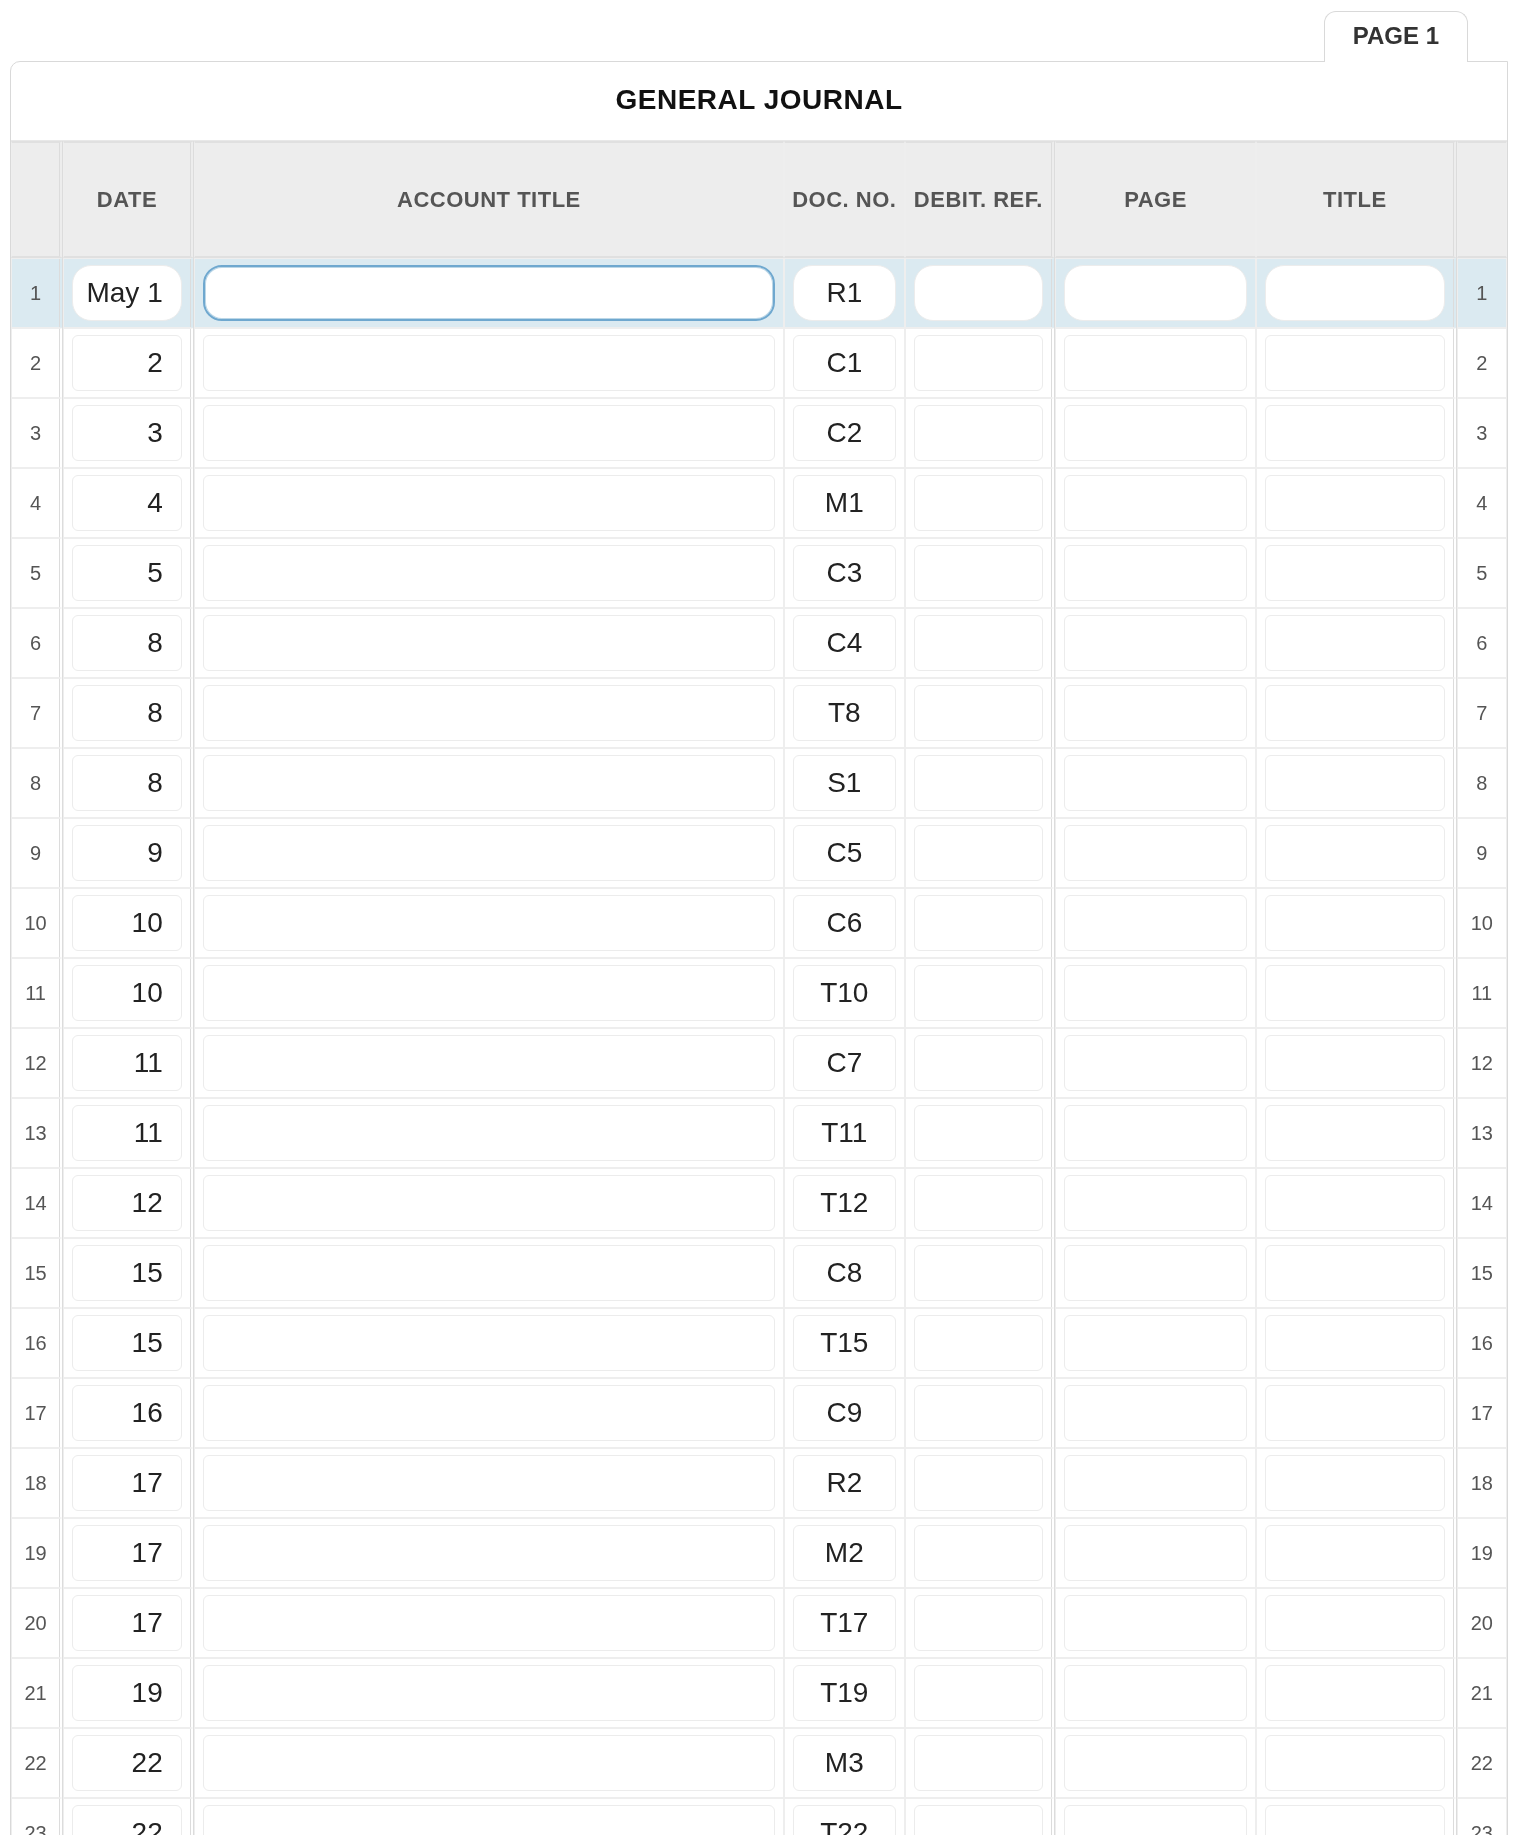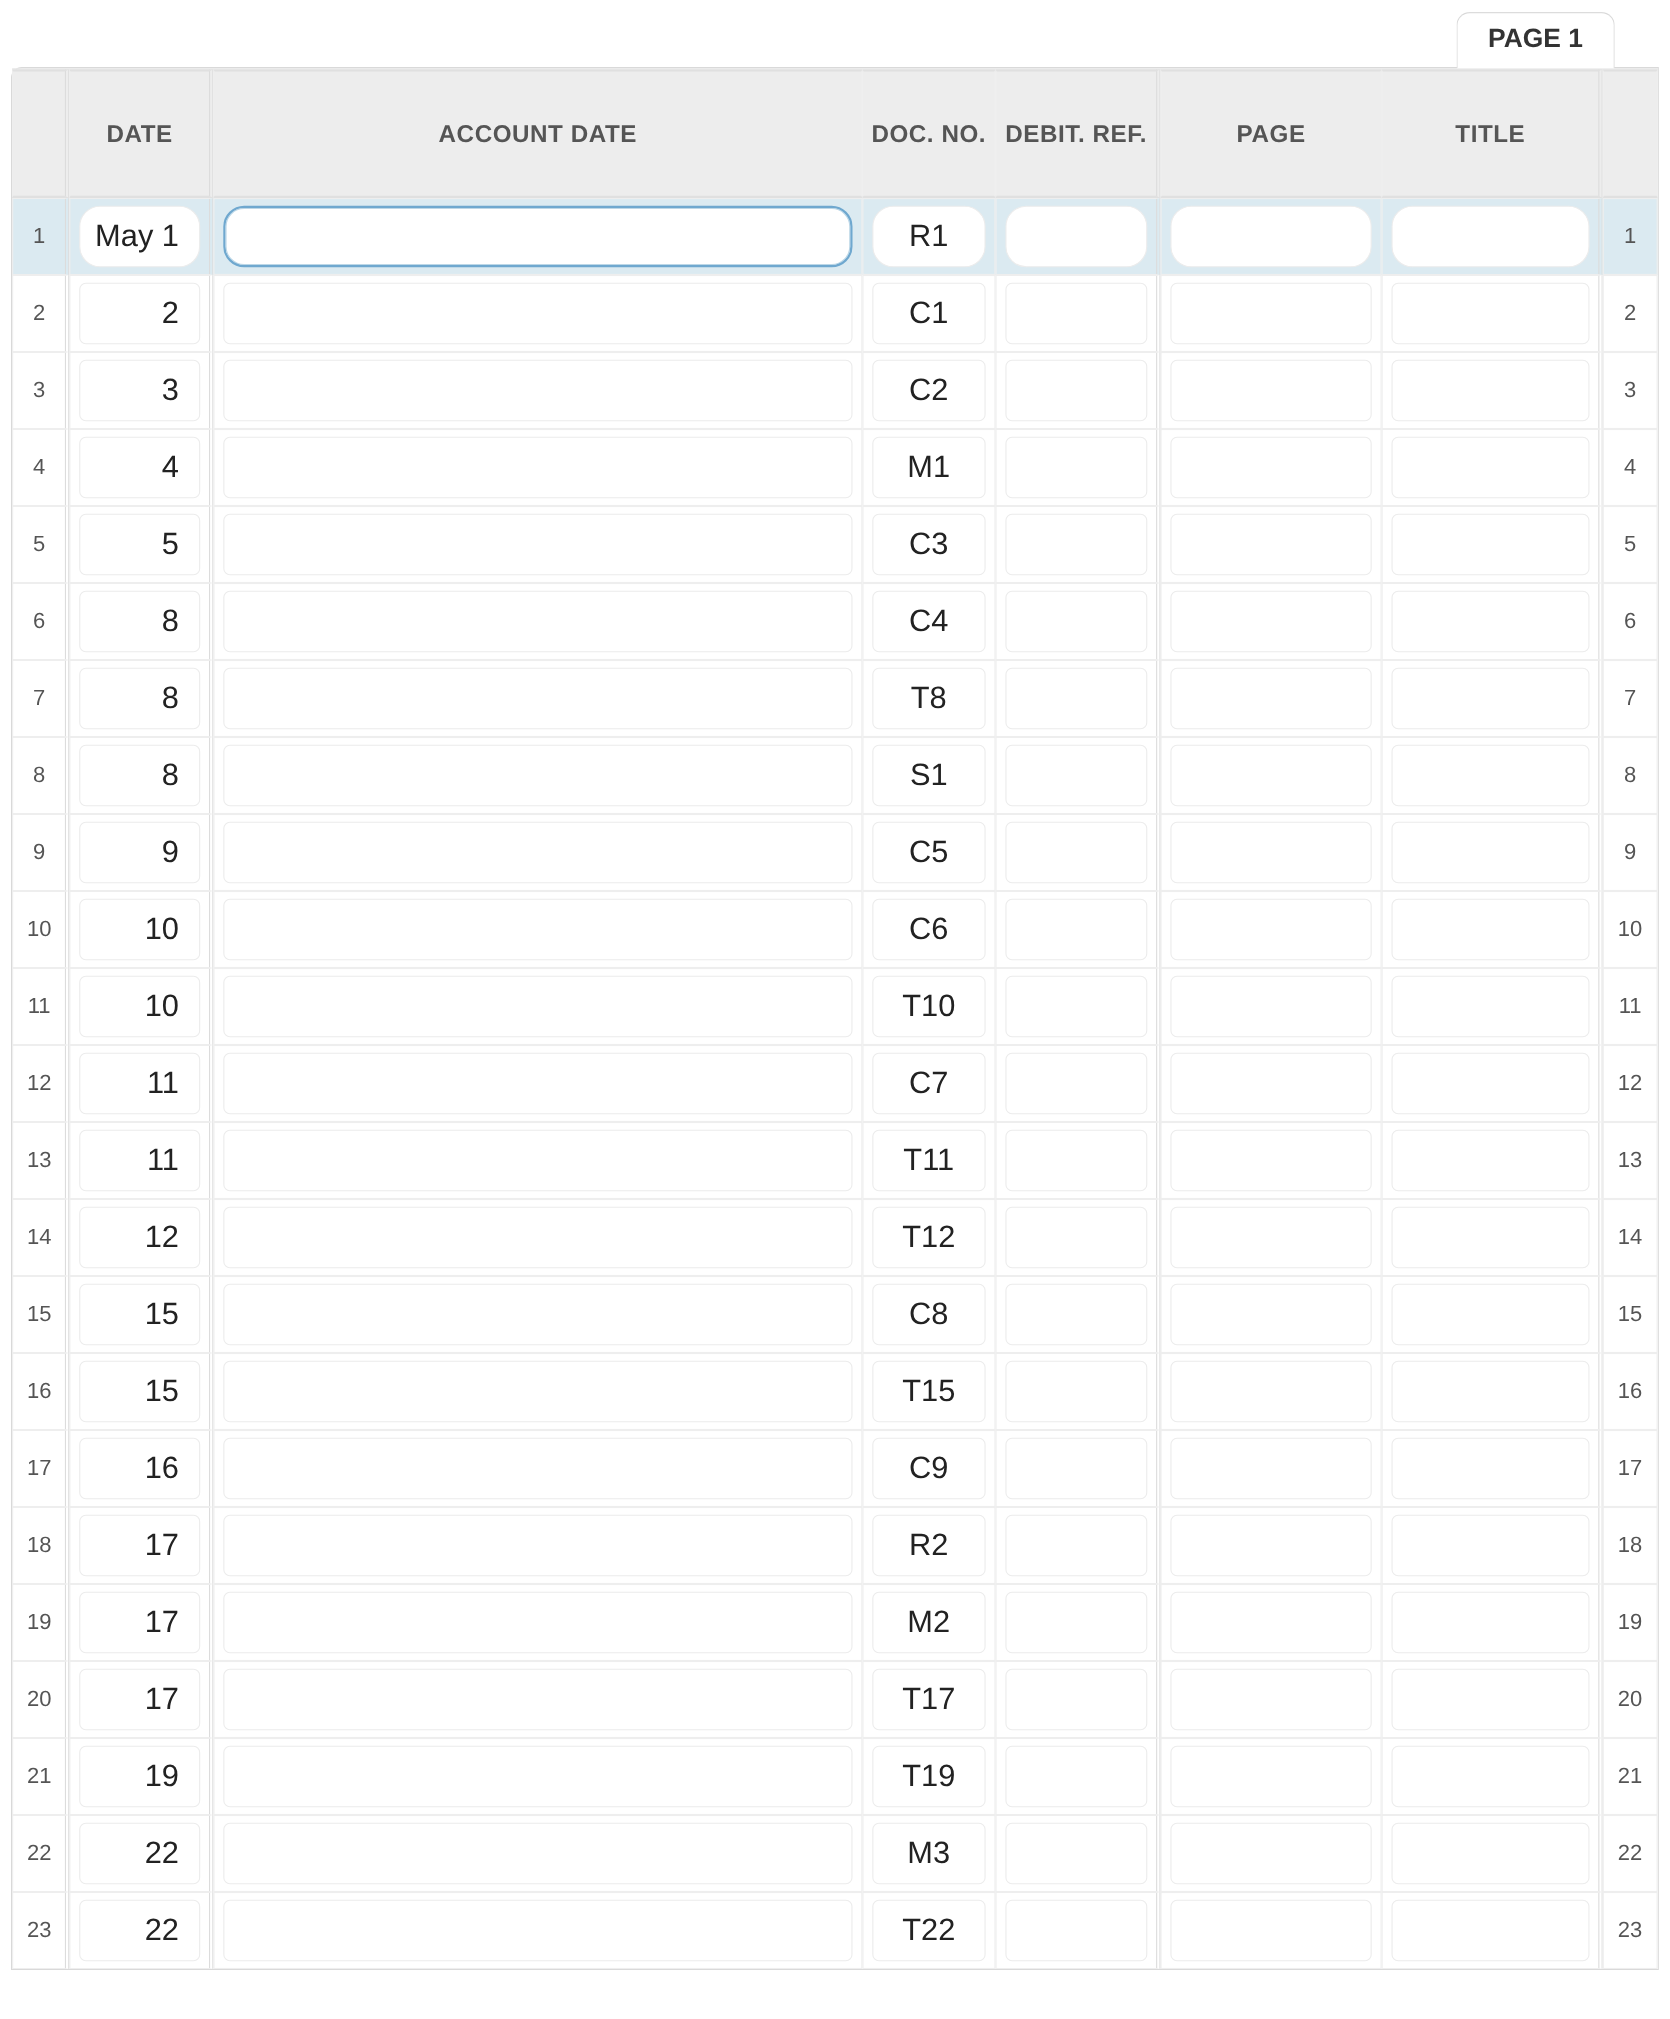--- a/index.html
+++ b/index.html
@@ -116,38 +116,39 @@
 </style>
 </head>
 <body>
 
 <div class="wrap">
   <div class="tab-strip">
     <div class="tab">PAGE 1</div>
   </div>
 
   <div class="panel">
+    <div class="title-bar">GENERAL JOURNAL</div>
     <div class="hr"></div>
 
     <table class="journal">
       <colgroup>
         <col class="rownum-l">
         <col class="date">
         <col class="acct">
         <col class="doc">
         <col class="post">
         <col class="debit">
         <col class="credit">
         <col class="rownum-r">
       </colgroup>
       <thead>
         <tr>
           <th class="dbl-right"></th>
           <th class="dbl-right">DATE</th>
-          <th>ACCOUNT DATE</th>
+          <th>ACCOUNT TITLE</th>
           <th>DOC. NO.</th>
           <th class="dbl-right">DEBIT. REF.</th>
           <th>PAGE</th>
           <th class="dbl-right">TITLE</th>
           <th></th>
         </tr>
       </thead>
       <tbody id="journal-body">
           <tr class="active">
             <td class="rownum dbl-right">1</td>

